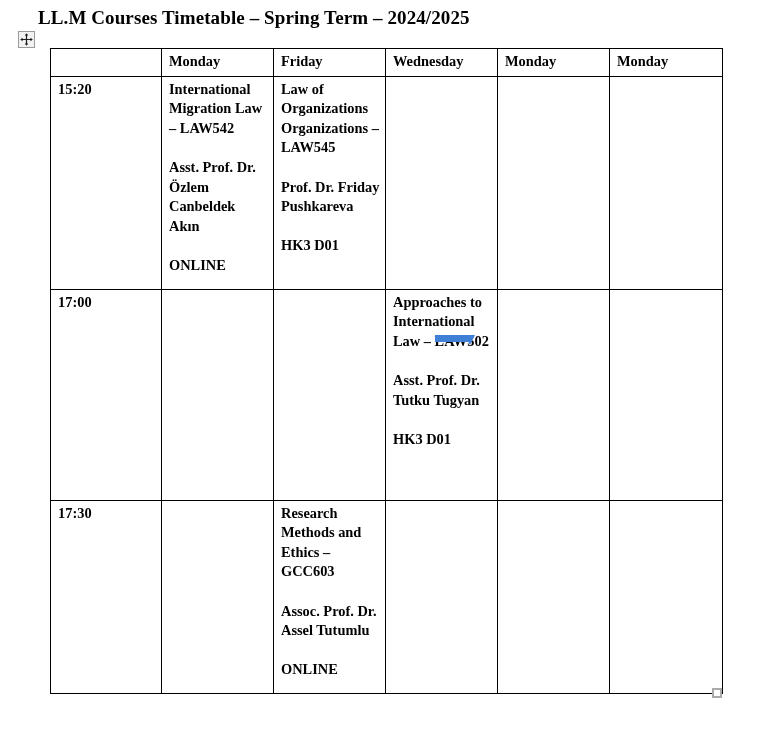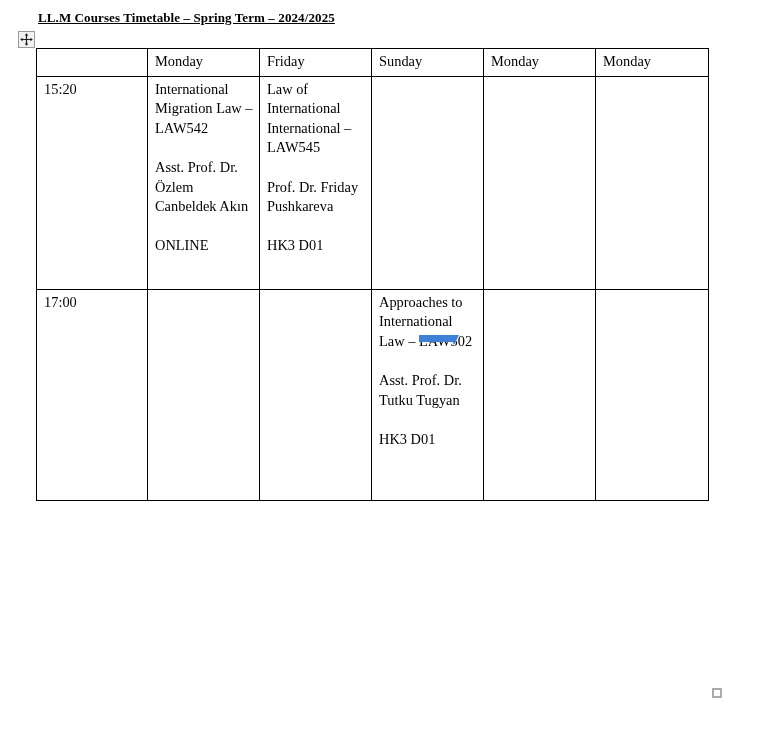--- a/index.html
+++ b/index.html
@@ -15,48 +15,48 @@
     font-family: "Liberation Serif", "DejaVu Serif", serif;
     color: #000000;
     -webkit-font-smoothing: antialiased;
   }
 
   
   #doc-title {
     position: absolute;
     left: 38px;
     top: 9px;
-    font-size: 13px;
+    font-size: 19px;
     font-weight: bold;
     letter-spacing: 0.1px;
     white-space: nowrap;
     line-height: 18px;
-    text-decoration: underline;
   }
 
   
   #table-move-handle {
     position: absolute;
     left: 18px;
     top: 31px;
     width: 17px;
     height: 17px;
     box-sizing: border-box;
     border: 1px solid #9a9a9a;
     background: #f2f2f2;
     cursor: move;
   }
   #table-move-handle svg { display: block; }
 
   
   #timetable-wrap {
     position: absolute;
-    left: 36px;
+    left: 50px;
     top: 48px;
     width: 672px;
+    font-weight: bold;
   }
   table.timetable {
     border-collapse: collapse;
     table-layout: fixed;
     width: 672px;
     border: 1px solid #000;
   }
   table.timetable col.c-time  { width: 111px; }
   table.timetable col.c-day   { width: 112px; }
   table.timetable col.c-day2  { width: 112px; }
@@ -142,38 +142,38 @@
       <col class="c-day3">
         <col class="c-day4">
         <col class="c-day5">
     </colgroup>
     <tbody>
 
       <tr class="header-row">
         <td></td>
         <td>Monday</td>
         <td>Friday</td>
-        <td>Sunday</td>
+        <td>Wednesday</td>
         <td>Monday</td>
         <td>Monday</td>
       </tr>
 
       <tr class="row-1">
         <td>15:20</td>
 
         <td>
           <span class="cell-line">International Migration Law – LAW542</span>
           <span class="cell-gap"></span>
           <span class="cell-line">Asst. Prof. Dr. Özlem Canbeldek Akın</span>
           <span class="cell-gap"></span>
           <span class="cell-line">ONLINE</span>
         </td>
 
         <td>
-          <span class="cell-line">Law of International International – LAW545</span>
+          <span class="cell-line">Law of Organizations Organizations – LAW545</span>
           <span class="cell-gap"></span>
           <span class="cell-line">Prof. Dr. Friday Pushkareva</span>
           <span class="cell-gap"></span>
           <span class="cell-line">HK3 D01</span>
         </td>
 
         <td></td>
         <td></td>
         <td></td>
       </tr>
@@ -188,18 +188,34 @@
           <span class="cell-gap"></span>
           <span class="cell-line">Asst. Prof. Dr. Tutku Tugyan</span>
           <span class="cell-gap"></span>
           <span class="cell-line">HK3 D01</span>
         </td>
 
         <td></td>
         <td></td>
       </tr>
 
+      <tr class="row-3">
+        <td>17:30</td>
+        <td></td>
+
+        <td>
+          <span class="cell-line">Research Methods and Ethics – GCC603</span>
+          <span class="cell-gap"></span>
+          <span class="cell-line">Assoc. Prof. Dr. Assel Tutumlu</span>
+          <span class="cell-gap"></span>
+          <span class="cell-line">ONLINE</span>
+        </td>
+
+        <td></td>
+        <td></td>
+        <td></td>
+      </tr>
 
     </tbody>
   </table>
 </div>
 
 <div id="table-resize-handle"></div>
 
 </body></html>

